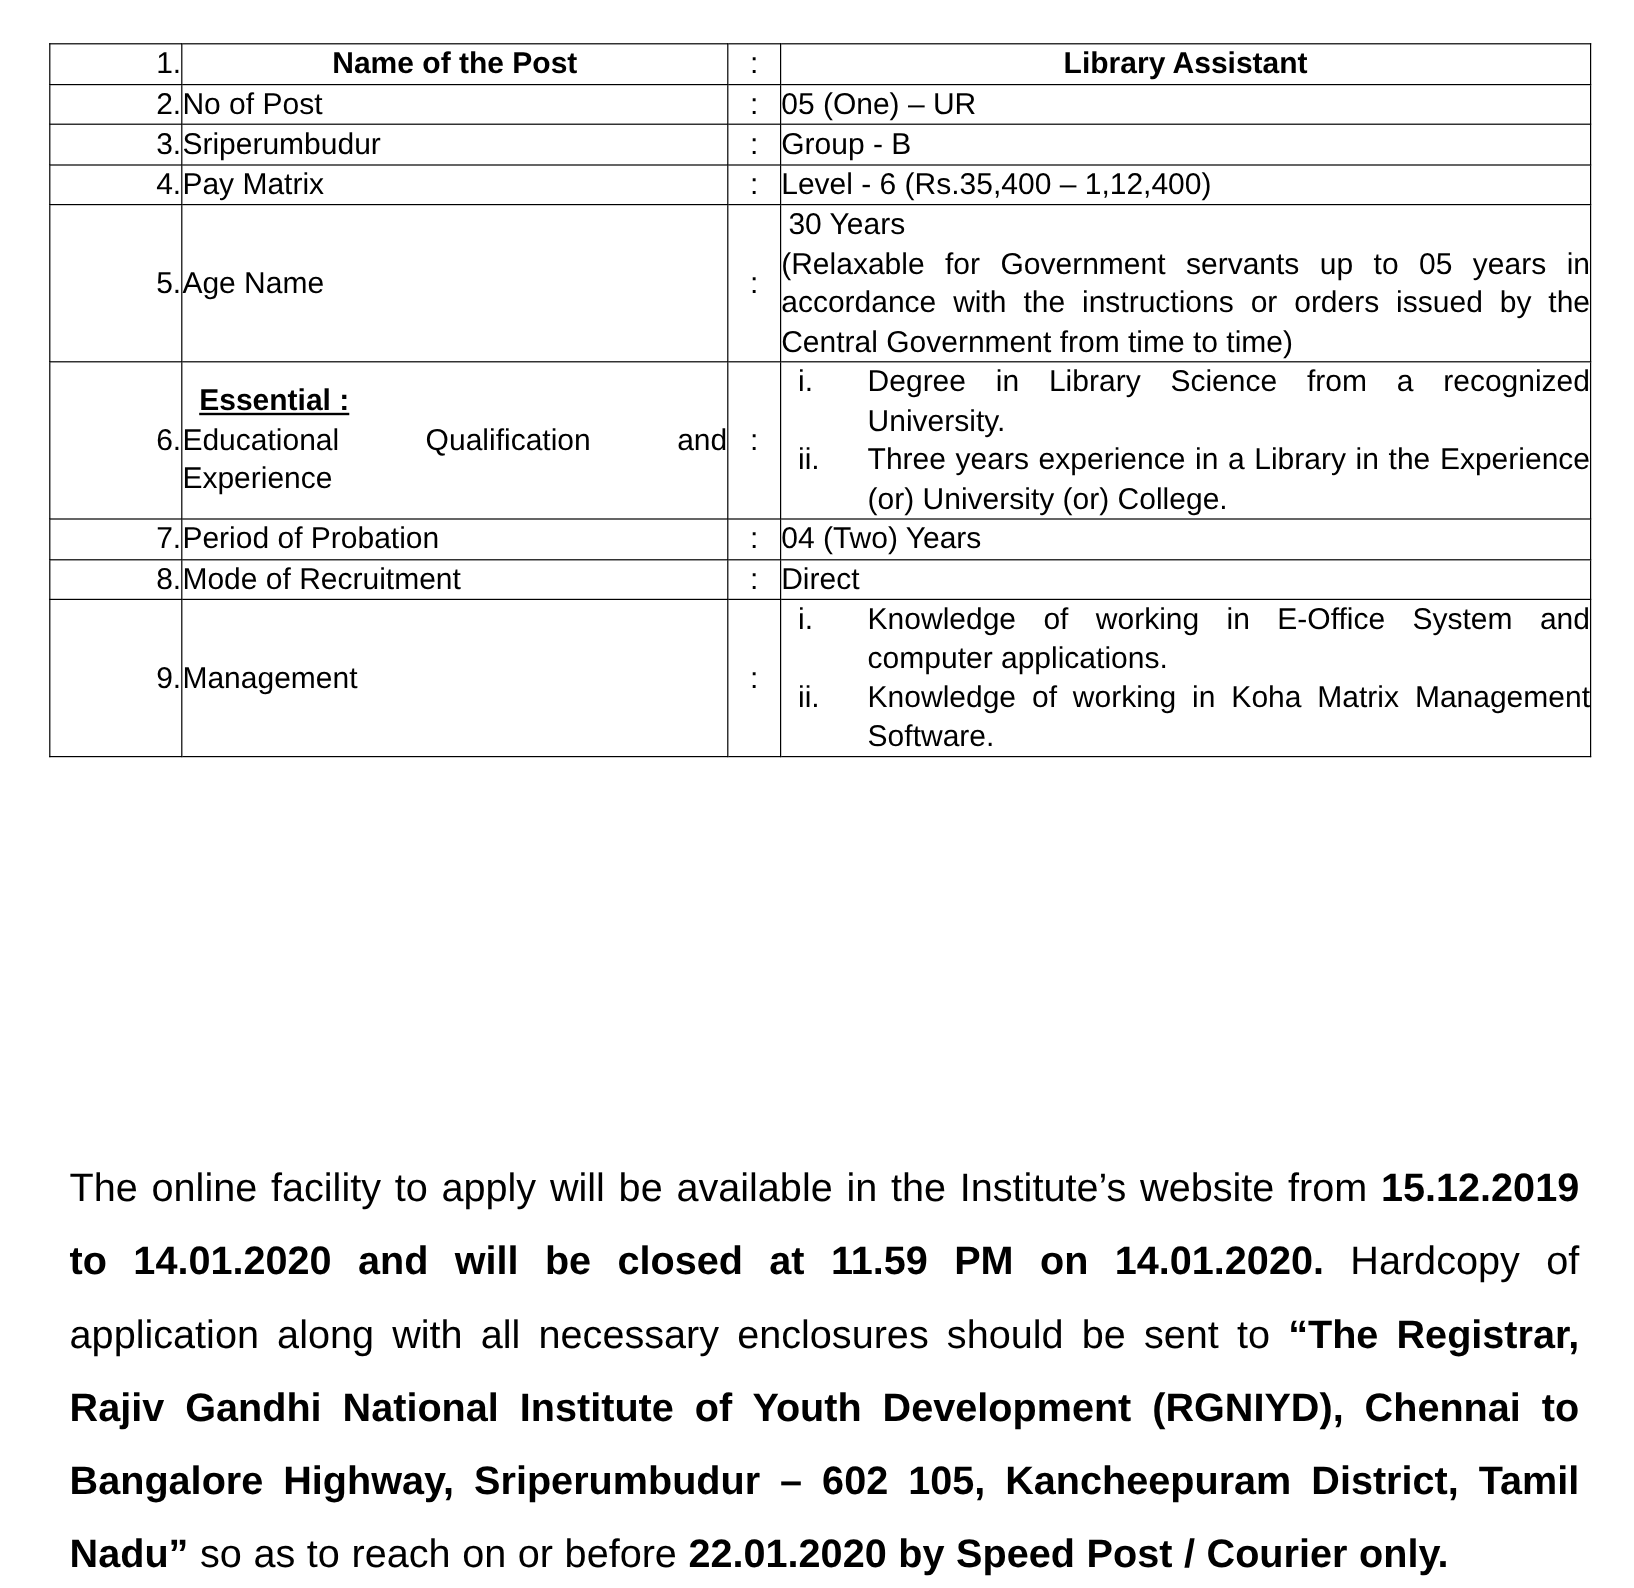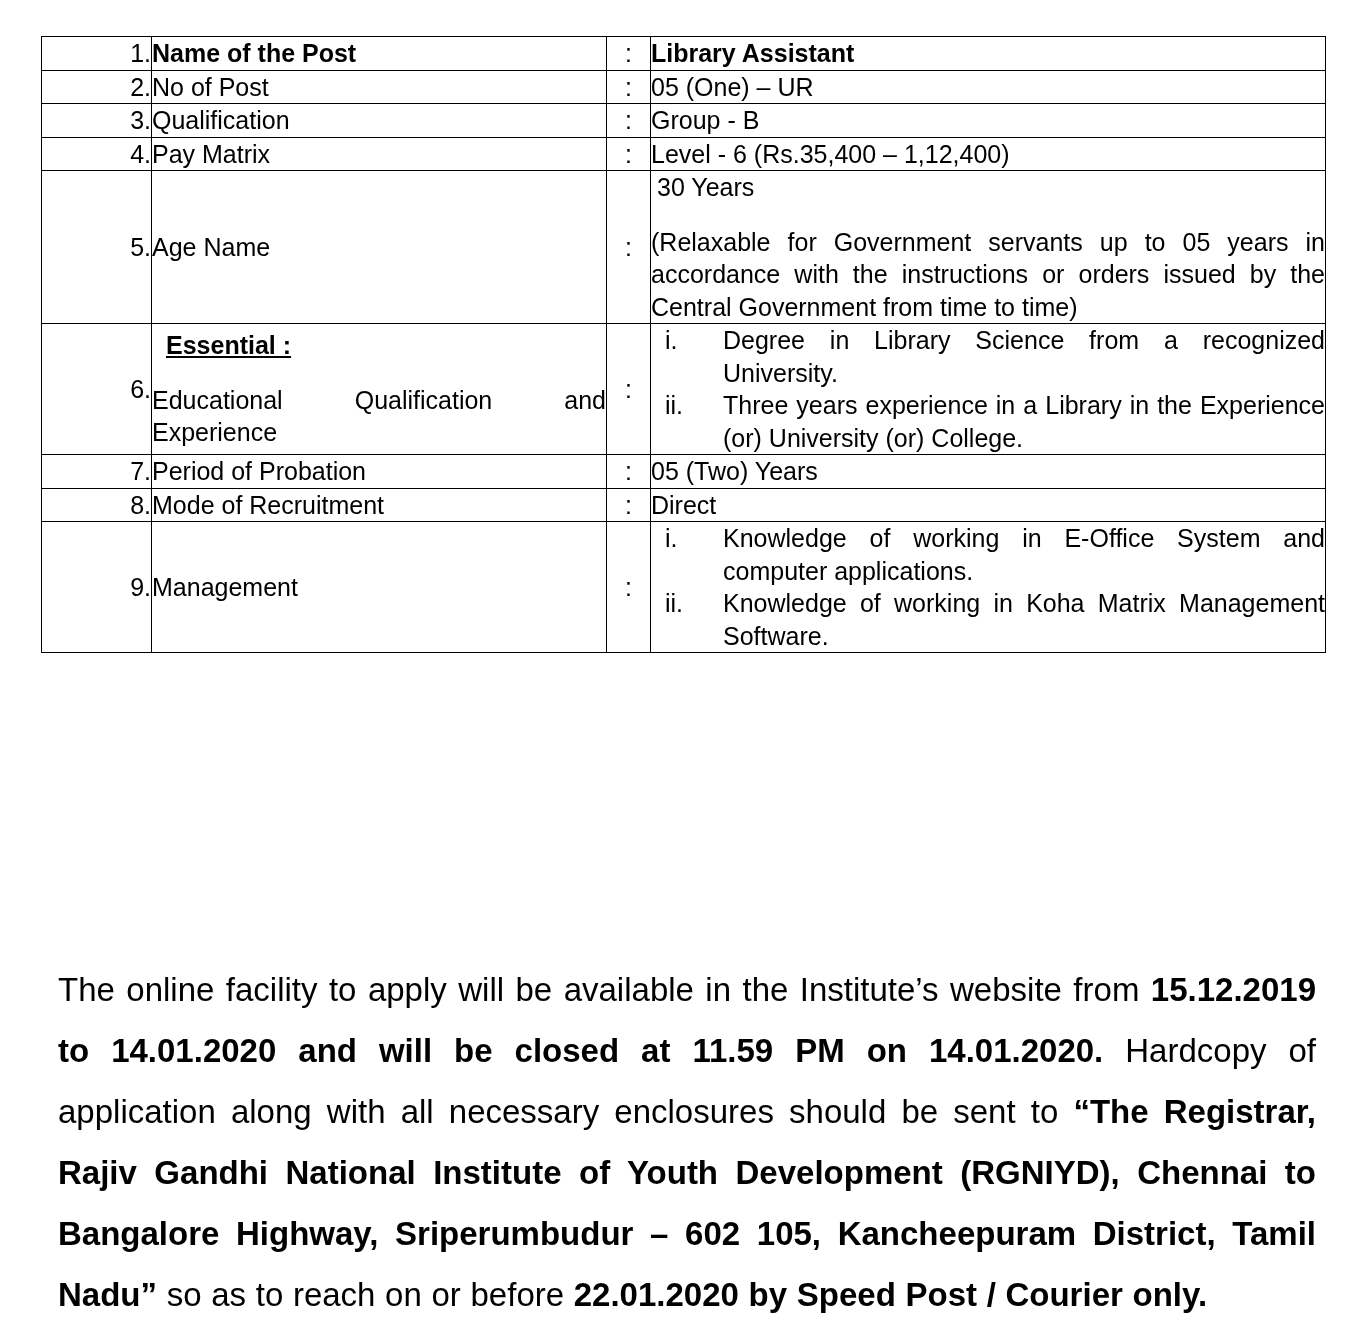--- a/index.html
+++ b/index.html
@@ -52,22 +52,22 @@
     padding: 3px 10px 5px 16px;
   }
   .cell-colon {
     text-align: center;
     padding: 3px 0 5px 0;
   }
   .cell-value {
     text-align: left;
     padding: 3px 12px 5px 12px;
   }
-  .justify { text-align: justify; text-align-last: left; margin-top: 22px; }
-  .b { font-weight: bold; }
+  .justify { text-align: justify; text-align-last: left; }
+  .b { font-weight: bold; text-align: center; }
   .u-bold {
     font-weight: bold;
     text-decoration: underline;
     text-underline-offset: 2px;
     margin-left: 14px;
   }
   .tall { padding-top: 10px; padding-bottom: 12px; border-radius: 26px; }
 
   
   .rlist {
@@ -127,21 +127,21 @@
 
       <tr>
         <td class="cell-sno">2.</td>
         <td class="cell-label">No of Post</td>
         <td class="cell-colon">:</td>
         <td class="cell-value">05 (One) – UR</td>
       </tr>
 
       <tr>
         <td class="cell-sno">3.</td>
-        <td class="cell-label">Qualification</td>
+        <td class="cell-label">Sriperumbudur</td>
         <td class="cell-colon">:</td>
         <td class="cell-value">Group - B</td>
       </tr>
 
       <tr>
         <td class="cell-sno">4.</td>
         <td class="cell-label">Pay Matrix</td>
         <td class="cell-colon">:</td>
         <td class="cell-value">Level - 6 (Rs.35,400 – 1,12,400)</td>
       </tr>
@@ -174,21 +174,21 @@
               <span class="lines-wrap">Three years experience in a Library in the Experience (or) University (or) College.</span>
             </li>
           </ul>
         </td>
       </tr>
 
       <tr>
         <td class="cell-sno">7.</td>
         <td class="cell-label">Period of Probation</td>
         <td class="cell-colon">:</td>
-        <td class="cell-value">05 (Two) Years</td>
+        <td class="cell-value">04 (Two) Years</td>
       </tr>
 
       <tr>
         <td class="cell-sno">8.</td>
         <td class="cell-label">Mode of Recruitment</td>
         <td class="cell-colon">:</td>
         <td class="cell-value">Direct</td>
       </tr>
 
       <tr>

